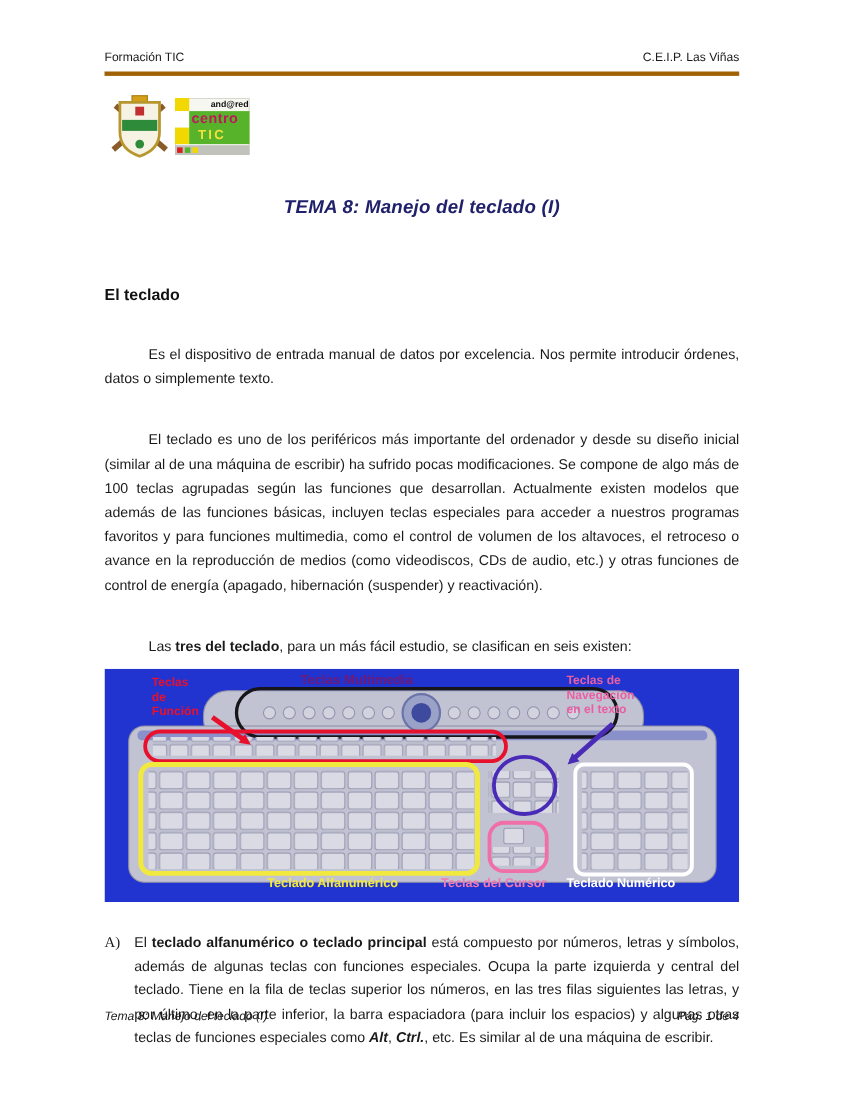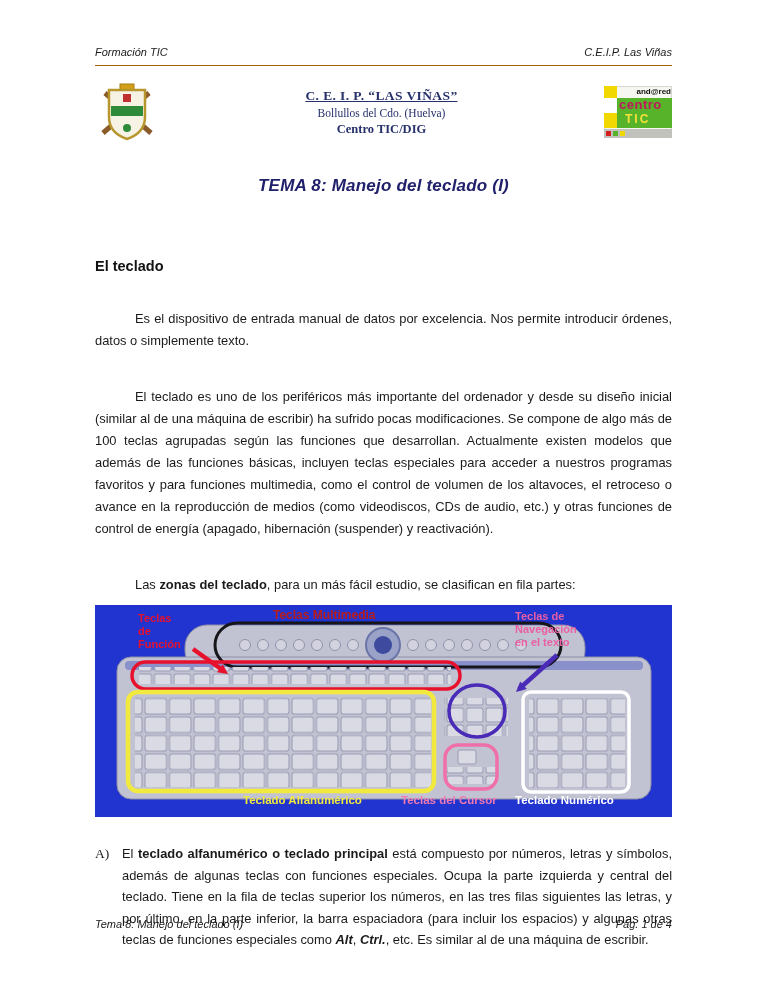--- a/index.html
+++ b/index.html
@@ -4,22 +4,22 @@
 <style>
   * { margin:0; padding:0; box-sizing:border-box; }
   body {
     width:768px; height:994px; background:#ffffff; position:relative;
     font-family:"Liberation Sans", sans-serif; color:#1a1a1a; overflow:hidden;
   }
   .content { padding:46px 96px 0 95px; }
 
   .doc-header {
     display:flex; justify-content:space-between;
-    font-style:italic; font-size:11px; padding-bottom:7px;
-    border-bottom:1px solid #a16207;
+    font-size:11px; padding-bottom:7px;
+    border-bottom:4px solid #a16207;
   }
 
   .school-row { display:flex; align-items:center; margin-top:15px; }
   .school-center { flex:1; text-align:center; font-family:"Liberation Serif", serif; color:#26306b; }
   .school-name { font-weight:bold; font-size:13.5px; text-decoration:underline; letter-spacing:.4px; }
   .school-loc { font-size:11.5px; margin-top:3px; }
   .school-tic { font-weight:bold; font-size:12.5px; margin-top:3px; }
 
   .crest-box { width:64px; height:62px; }
 
@@ -39,21 +39,21 @@
   .sec-heading { margin-top:62px; font-weight:bold; font-size:14.5px; color:#111; }
 
   .body-text { margin-top:16px; font-size:12.9px; line-height:22px; text-align:justify; }
   .body-text p { text-indent:40px;margin-top:34px; }
   .bold { font-weight:bold; }
   .bold-italic { font-weight:bold; font-style:italic; }
 
   .figure { position:relative; width:577px; height:212px; margin-top:9px; }
   .figure svg { position:absolute; left:0; top:0; }
   .fig-label { position:absolute; font-weight:bold; text-align:left; line-height:1.18; z-index:2; }
-  .lab-multimedia  { left:178px; top:3px;   width:150px; font-size:12px;   color:#b91c1c; }
+  .lab-multimedia  { left:178px; top:3px;   width:150px; font-size:12px;   color:#701a75; }
   .lab-funcion     { left:43px;  top:7px;   width:48px;  font-size:11px;   color:#e8112d; }
   .lab-navegacion  { left:420px; top:5px;   width:72px;  font-size:11px;   color:#ea5fa4; }
   .lab-alfanumerico{ left:148px; top:189px; width:162px; font-size:11.5px; color:#f2e93e; }
   .lab-cursor      { left:306px; top:189px; width:114px; font-size:11.5px; color:#f07ab2; }
   .lab-numerico    { left:420px; top:189px; width:128px; font-size:11.5px; color:#ffffff; }
 
   .item-a { position:relative; margin-top:26px; padding-left:27px;
     font-size:12.9px; line-height:21.5px; text-align:justify; }
   .item-marker { position:absolute; left:0; top:0; font-family:"Liberation Serif", serif;
     font-size:13.5px; line-height:21.5px; }
@@ -75,25 +75,20 @@
     <svg class="crest-box" viewBox="0 0 64 62">
       <line x1="10" y1="12" x2="56" y2="52" stroke="#8a5a28" stroke-width="5"></line>
       <line x1="54" y1="12" x2="8" y2="52" stroke="#8a5a28" stroke-width="5"></line>
       <rect x="25" y="3" width="14" height="6" fill="#d4a017" stroke="#a87c10"></rect>
       <path d="M14,9 h36 v27 q0,16 -18,22 q-18,-6 -18,-22 z" fill="#f7f3e4" stroke="#b8962e" stroke-width="2.5"></path>
       <rect x="16" y="25" width="32" height="10" fill="#2e8b3a"></rect>
       <rect x="28" y="13" width="8" height="8" fill="#c03030"></rect>
       <circle cx="32" cy="47" r="4" fill="#2e8b3a"></circle>
     </svg>
 
-    <div class="school-center">
-      <div class="school-name">C. E. I. P. “LAS VIÑAS”</div>
-      <div class="school-loc">Bollullos del Cdo. (Huelva)</div>
-      <div class="school-tic">Centro TIC/DIG</div>
-    </div>
 
     <div class="tic-logo">
       <div class="tl-sq" style="left:0;top:0;width:13px;height:12px;background:#f0d800;"></div>
       <div class="tl-sq" style="left:0;top:12px;width:13px;height:15px;background:#ffffff;"></div>
       <div class="tl-sq" style="left:0;top:27px;width:13px;height:15px;background:#f0d800;"></div>
       <div class="tl-andared">and@red</div>
       <div class="tl-green"></div>
       <div class="tl-centro">centro</div>
       <div class="tl-tic">TIC</div>
       <div class="tl-strip"></div>
@@ -103,21 +98,21 @@
     </div>
   </div>
 
   <div class="doc-title">TEMA 8: Manejo del teclado (I)</div>
 
   <div class="sec-heading">El teclado</div>
 
   <div class="body-text">
     <p>Es el dispositivo de entrada manual de datos por excelencia. Nos permite introducir órdenes, datos o simplemente texto.</p>
     <p>El teclado es uno de los periféricos más importante del ordenador y desde su diseño inicial (similar al de una máquina de escribir) ha sufrido pocas modificaciones. Se compone de algo más de 100 teclas agrupadas según las funciones que desarrollan. Actualmente existen modelos que además de las funciones básicas, incluyen teclas especiales para acceder a nuestros programas favoritos y para funciones multimedia, como el control de volumen de los altavoces, el retroceso o avance en la reproducción de medios (como videodiscos, CDs de audio, etc.) y otras funciones de control de energía (apagado, hibernación (suspender) y reactivación).</p>
-    <p><span>Las </span><span class="bold">zonas del teclado</span><span>, para un más fácil estudio, se clasifican en fila partes:</span></p>
+    <p><span>Las </span><span class="bold">tres del teclado</span><span>, para un más fácil estudio, se clasifican en seis existen:</span></p>
   </div>
 
   <div class="figure">
     <svg viewBox="0 0 577 212" width="577" height="212">
       <defs>
         <pattern id="keyBig" width="24.5" height="18.5" patternUnits="userSpaceOnUse">
           <rect x="1" y="1" width="21.5" height="15.5" rx="2.5" fill="#d9dae4" stroke="#9a9bb2" stroke-width="1"></rect>
         </pattern>
         <pattern id="keySmall" width="19.5" height="17" patternUnits="userSpaceOnUse">
           <rect x="1" y="1" width="16.5" height="14" rx="2" fill="#d9dae4" stroke="#9a9bb2" stroke-width="1"></rect>

